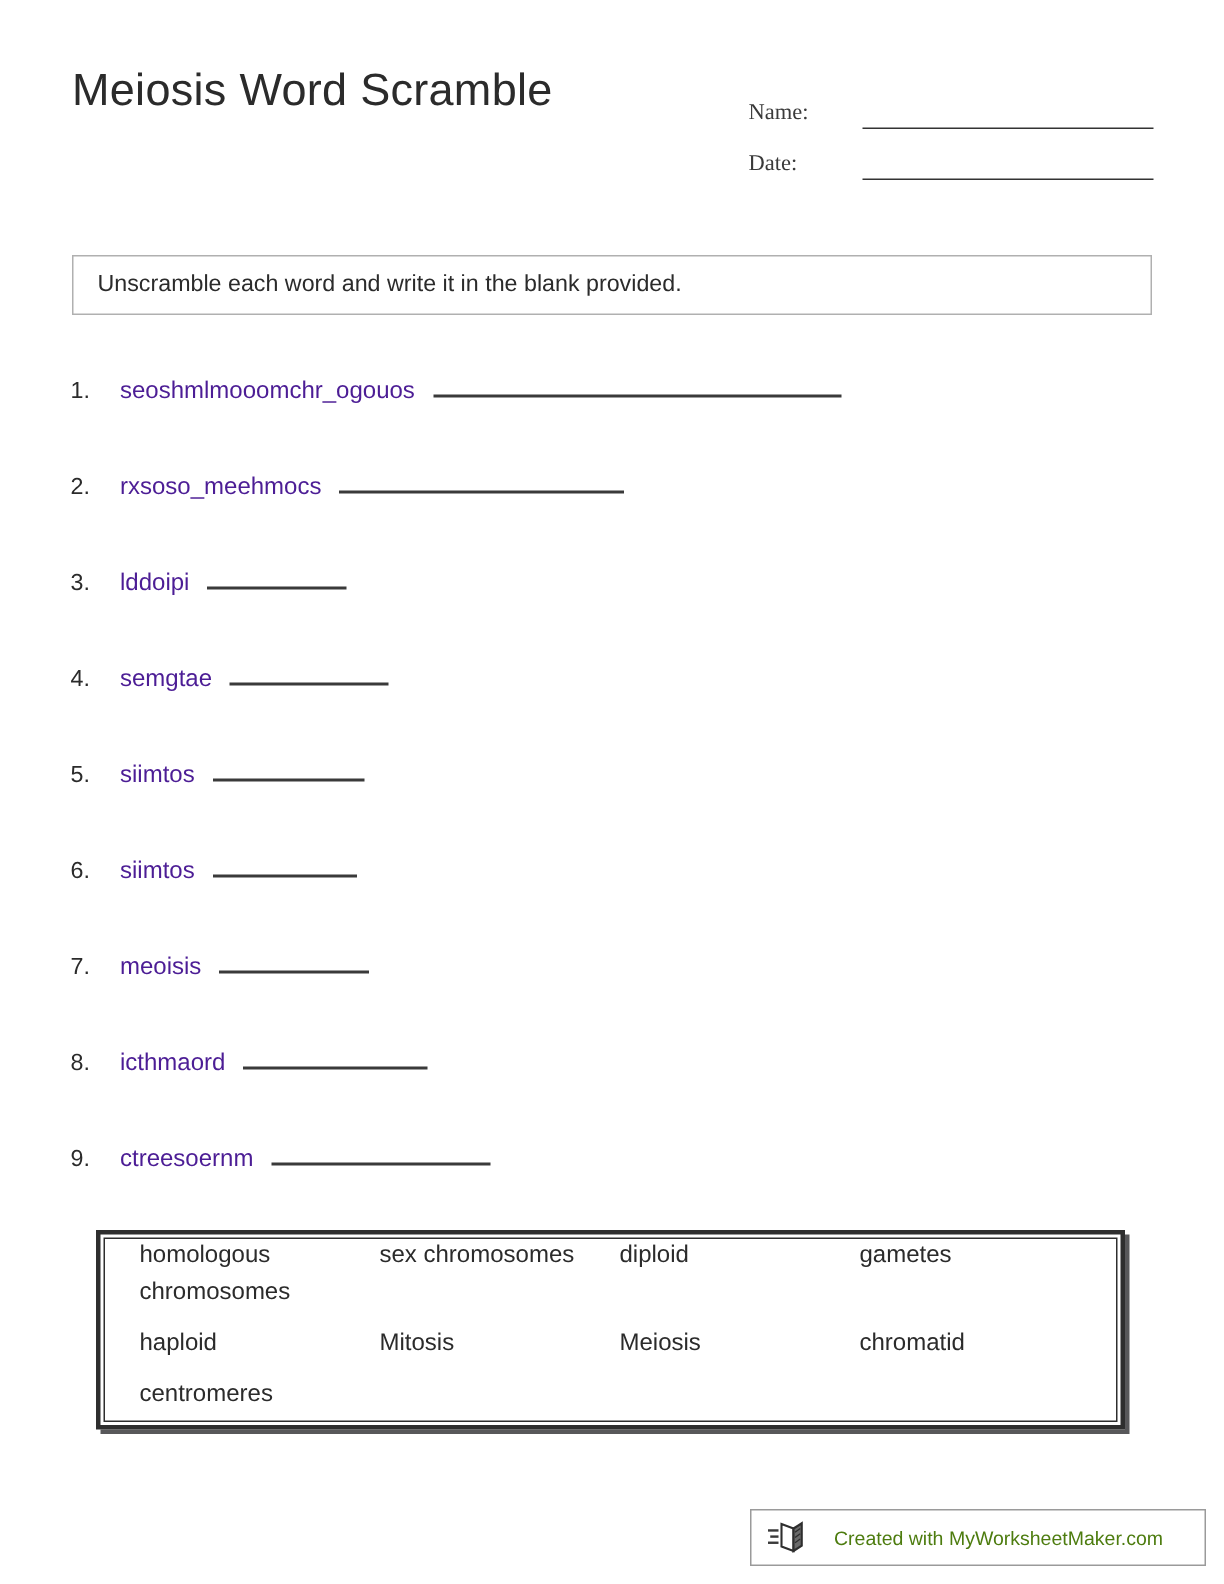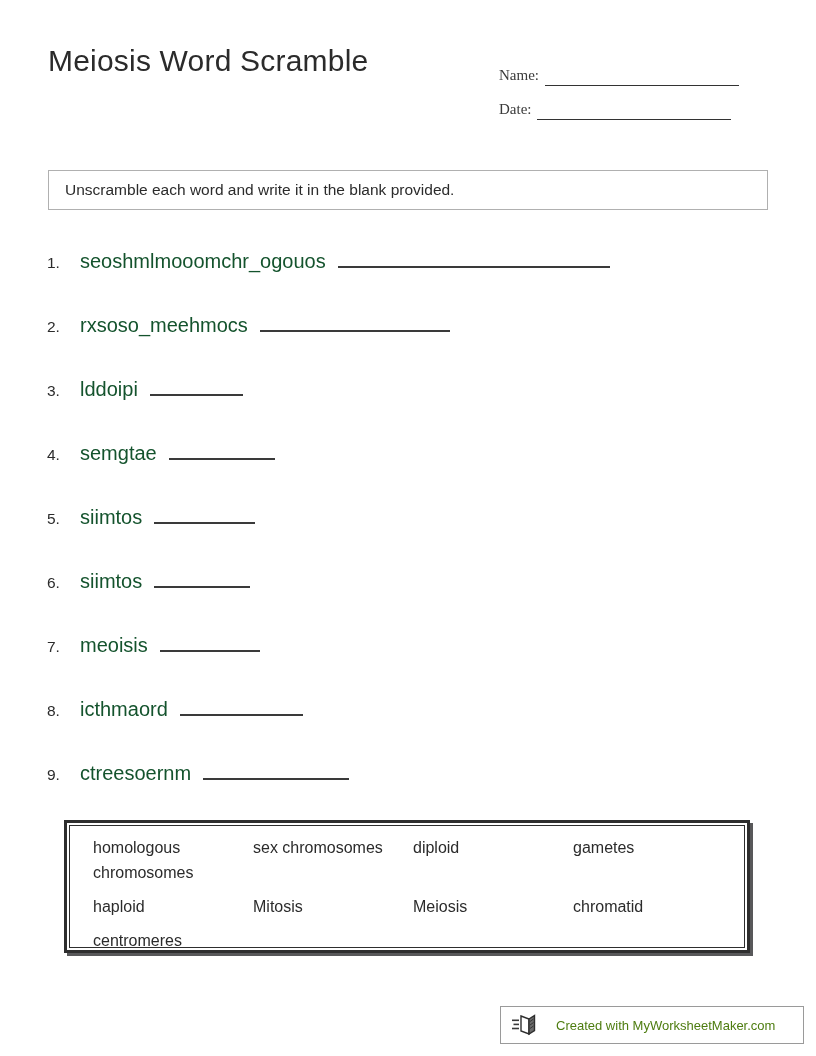--- a/index.html
+++ b/index.html
@@ -43,21 +43,21 @@
   }
   .name-date {
     position: absolute;
     right: 0;
     top: 8px;
     width: 270px;
   }
   .nd-row {
     display: flex;
     align-items: flex-end;
-    justify-content: flex-start;
+    justify-content: space-between;
     height: 34px;
   }
   .nd-label {
     font-family: "Liberation Serif", serif;
     font-size: 15px;
     color: #3a3a3a;
     padding-right: 6px;
     padding-bottom: 2px;
     white-space: nowrap;
   }
@@ -98,22 +98,22 @@
     align-items: baseline;
     height: 64px;
   }
   .item-number {
     width: 33px;
     font-size: 15.5px;
     color: #2b2b2b;
     flex: 0 0 33px;
   }
   .item-word {
-    font-size: 20px;
-    color: #14532d;
+    font-size: 16px;
+    color: #4c1d95;
     white-space: nowrap;
   }
   .item-blank {
     margin-left: 12px;
     border-bottom: 2.2px solid #3a3a3a;
     height: 13px;
     flex: 0 0 auto;
   }
 
   
@@ -133,21 +133,21 @@
     left: 2px;
     top: 2px;
     right: 2px;
     bottom: 2px;
     border: 1px solid #2e2e2e;
     box-sizing: border-box;
   }
   .word-bank-grid {
     position: absolute;
     left: 26px;
-    top: 12px;
+    top: 1px;
     right: 10px;
     display: flex;
     flex-wrap: wrap;
   }
   .wb-cell {
     width: 160px;
     font-size: 16px;
     line-height: 25px;
     color: #2b2b2b;
     margin-bottom: 9px;

